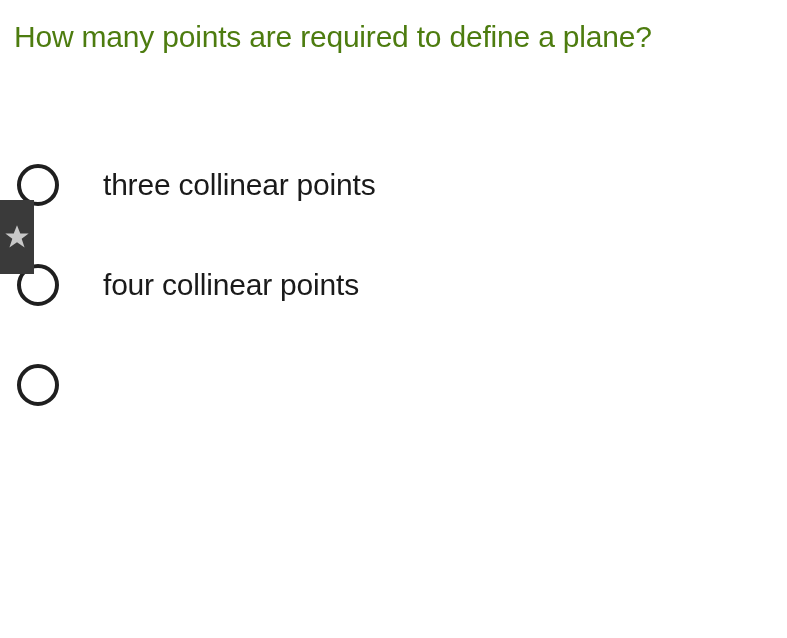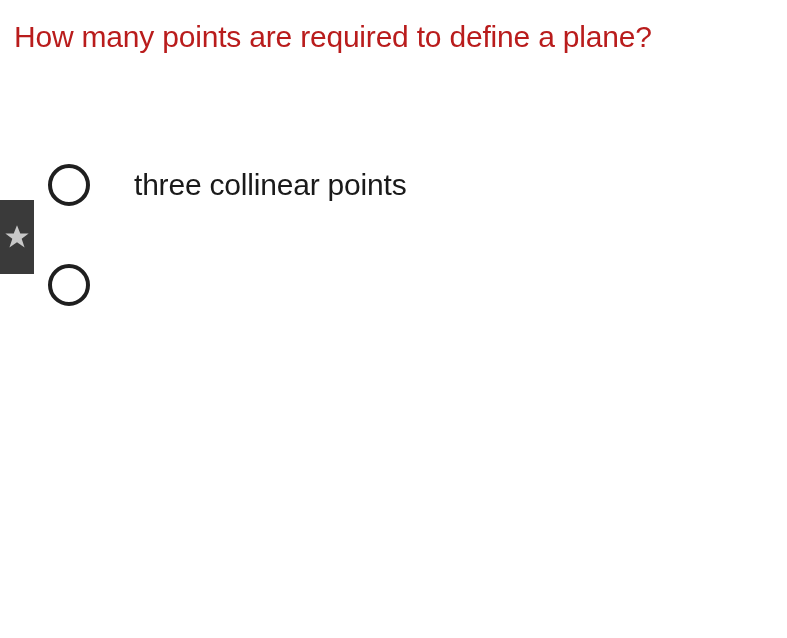--- a/index.html
+++ b/index.html
@@ -10,27 +10,27 @@
     body {
       font-family: Arial, Helvetica, sans-serif;
       background: #ffffff;
       width: 787px;
       height: 638px;
       position: relative;
       overflow: hidden;
     }
     .question-text {
       font-size: 30px;
-      color: #b91c1c;
+      color: #4d7c0f;
       padding: 20px 14px 0 14px;
       letter-spacing: -0.2px;
     }
     .options-container {
       margin-top: 110px;
-      padding-left: 48px;
+      padding-left: 17px;
     }
     .option-row {
       display: flex;
       align-items: center;
       margin-bottom: 58px;
     }
     .radio-circle {
       width: 42px;
       height: 42px;
       border: 4px solid #1f1f1f;
@@ -71,14 +71,18 @@
   </svg>
 </div>
 
 <div class="options-container">
   <div class="option-row">
     <div class="radio-circle"></div>
     <div class="option-label">three collinear points</div>
   </div>
   <div class="option-row">
     <div class="radio-circle"></div>
+    <div class="option-label">four collinear points</div>
+  </div>
+  <div class="option-row">
+    <div class="radio-circle"></div>
   </div>
 </div>
 
 </body></html>

